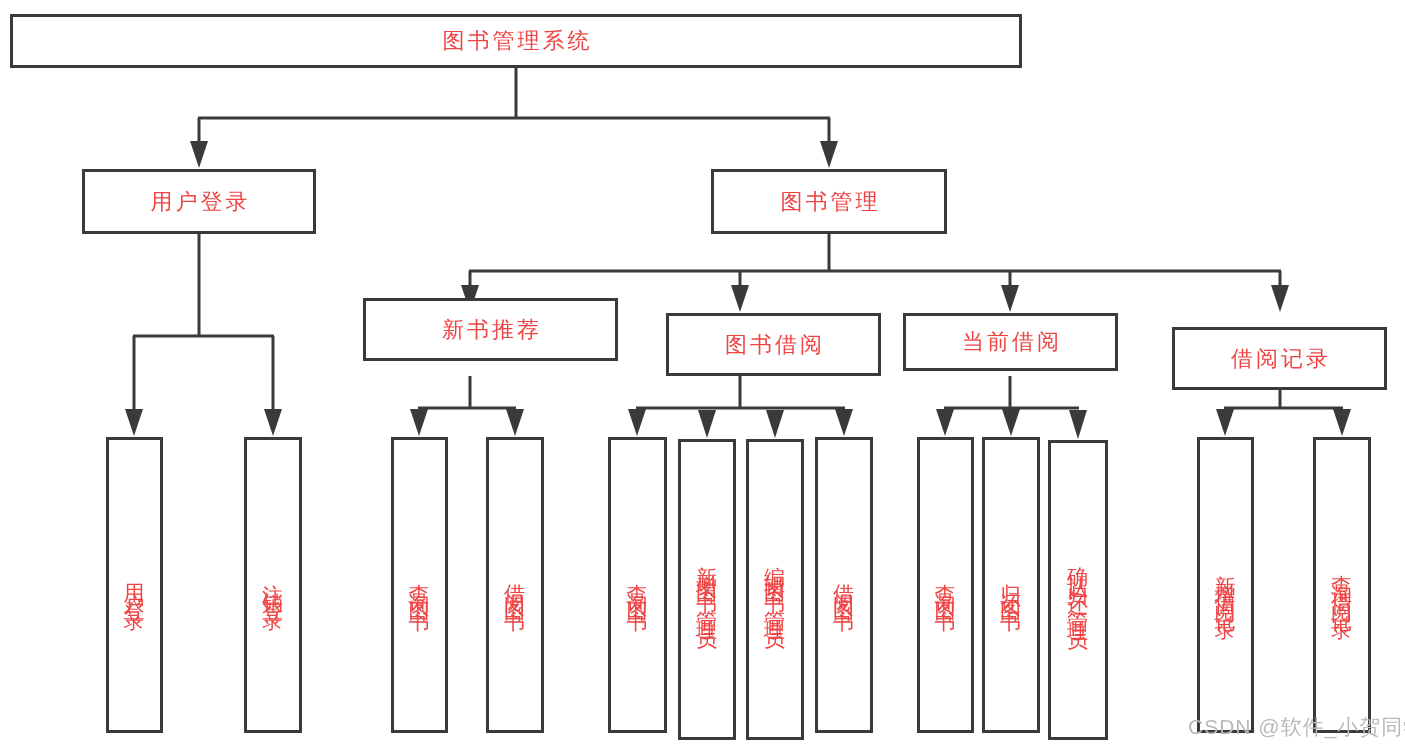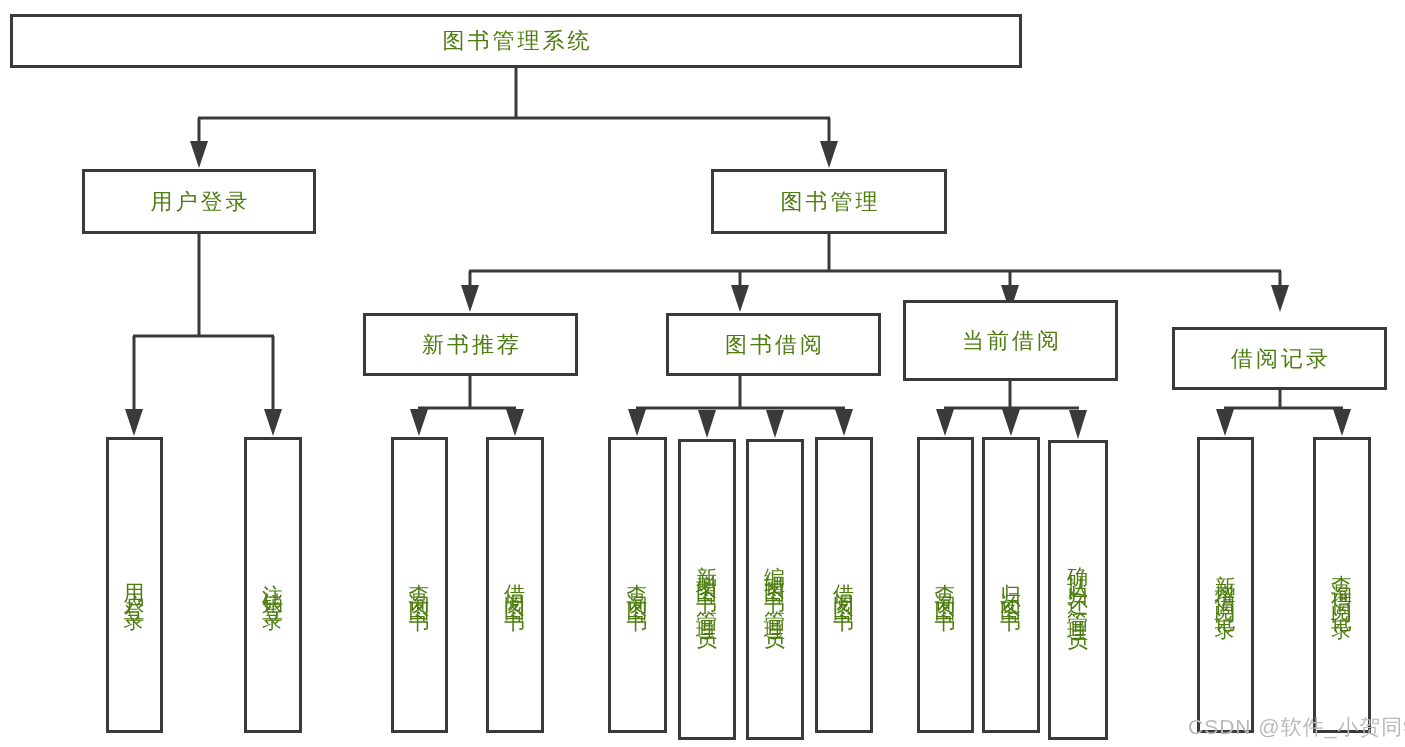--- a/index.html
+++ b/index.html
@@ -12,21 +12,21 @@
   }
   #wires{position:absolute;left:0;top:0;z-index:1;}
   .box{
     position:absolute;
     box-sizing:border-box;
     background:#ffffff;
     border:3px solid #3a3a3a;
     display:flex;
     align-items:center;
     justify-content:center;
-    color:#4d7c0f;
+    color:#ef4444;
     z-index:2;
   }
   .box.h{
     font-size:22px;
     letter-spacing:3px;
     text-indent:3px;
     white-space:nowrap;
   }
   .box.v{
     writing-mode:vertical-rl;
@@ -109,23 +109,23 @@
       <polygon points="1216,409 1234,409 1225,436"></polygon>
       <polygon points="1333,409 1351,409 1342,436"></polygon>
     </g>
   </svg>
 
   <div class="box h" style="left:10px;top:14px;width:1012px;height:54px">图书管理系统</div>
 
   <div class="box h" style="left:82px;top:169px;width:234px;height:65px">用户登录</div>
   <div class="box h" style="left:711px;top:169px;width:236px;height:65px">图书管理</div>
 
-  <div class="box h" style="left:363px;top:313px;width:215px;height:63px">新书推荐</div>
+  <div class="box h" style="left:363px;top:298px;width:255px;height:63px">新书推荐</div>
   <div class="box h" style="left:666px;top:313px;width:215px;height:63px">图书借阅</div>
-  <div class="box h" style="left:903px;top:300px;width:215px;height:81px">当前借阅</div>
+  <div class="box h" style="left:903px;top:313px;width:215px;height:58px">当前借阅</div>
   <div class="box h" style="left:1172px;top:327px;width:215px;height:63px">借阅记录</div>
 
   <div class="box v" style="left:106px;top:437px;width:57px;height:296px">用户登录</div>
   <div class="box v" style="left:244px;top:437px;width:58px;height:296px">注销登录</div>
 
   <div class="box v" style="left:391px;top:437px;width:57px;height:296px">查询图书</div>
   <div class="box v" style="left:486px;top:437px;width:58px;height:296px">借阅图书</div>
 
   <div class="box v" style="left:608px;top:437px;width:59px;height:296px">查询图书</div>
   <div class="box v" style="left:678px;top:439px;width:58px;height:301px">新增图书（管理员）</div>

